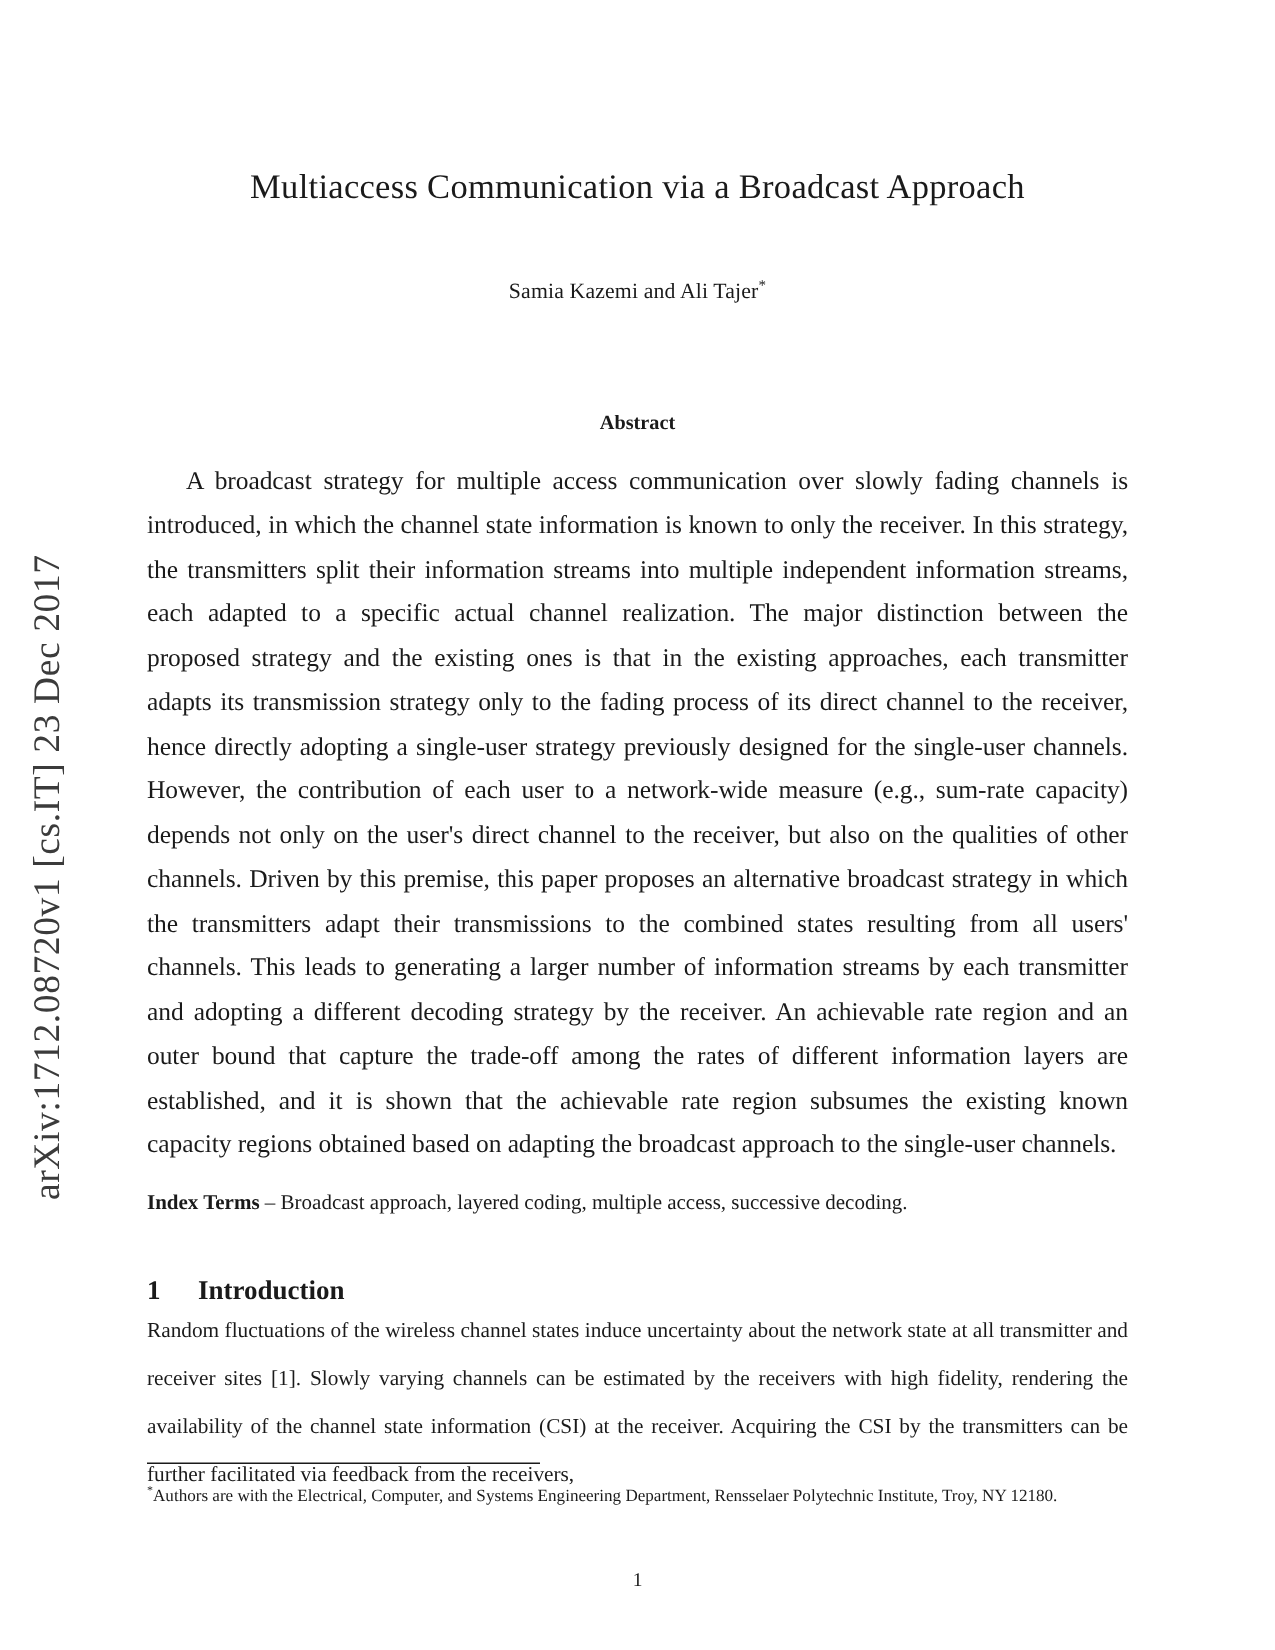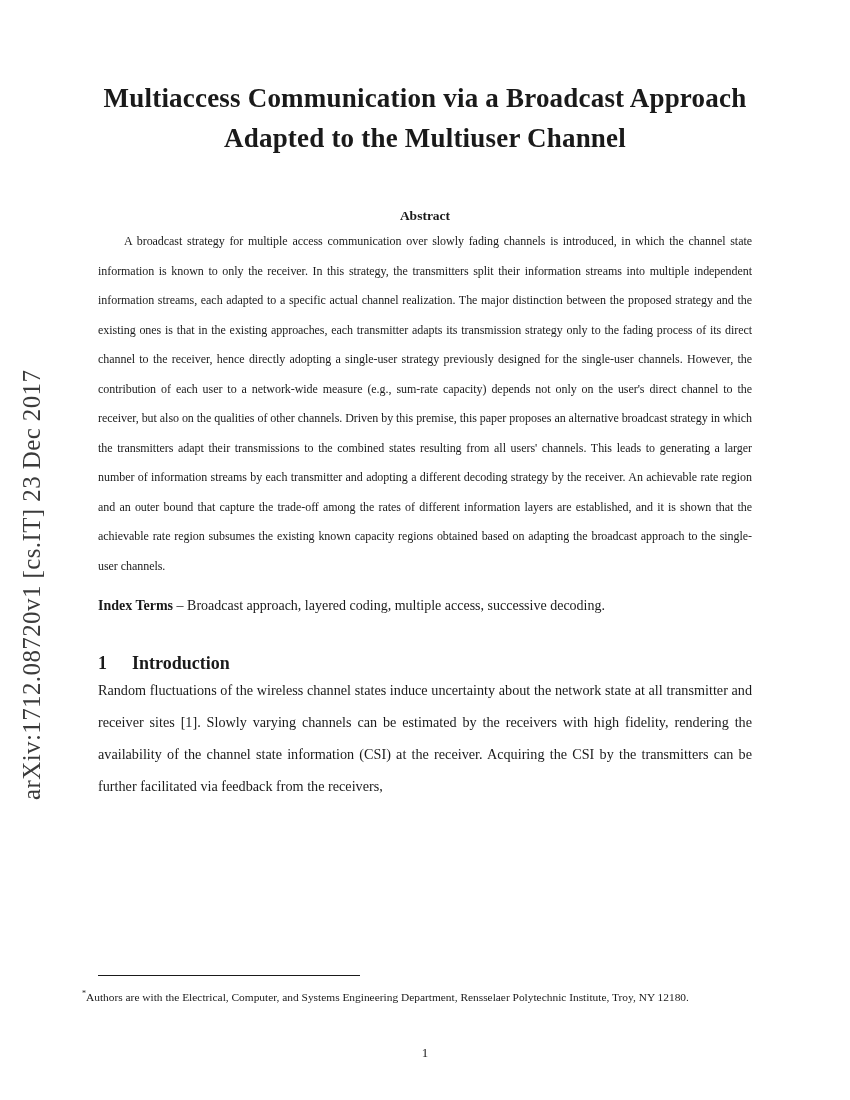--- a/index.html
+++ b/index.html
@@ -39,49 +39,49 @@
 
   
   .col {
     position: absolute;
     left: 98px;
     top: 0;
     width: 654px;
   }
 
   .title {
-    margin-top: 78px;
+    margin-top: 105px;
     text-align: center;
-    font-size: 27px;
+    font-size: 23px;
     line-height: 40px;
-    font-weight: bold;
+    font-weight: normal;
     letter-spacing: 0.2px;
   }
 
   .authors {
     margin-top: 40px;
     text-align: center;
     font-size: 14.5px;
     letter-spacing: 0.1px;
   }
   .authors sup {
     font-size: 10px;
     vertical-align: super;
   }
 
   .abstract-head {
-    margin-top: 50px;
+    margin-top: 70px;
     text-align: center;
     font-size: 13.5px;
     font-weight: bold;
   }
 
   .abstract-body {
-    margin-top: 3px;
-    font-size: 12px;
+    margin-top: 16px;
+    font-size: 17px;
     line-height: 29.5px;
     text-align: justify;
     text-justify: inter-word;
     text-indent: 26px;
     letter-spacing: -0.05px;
   }
 
   .index-terms {
     margin-top: 12px;
     font-size: 14px;
@@ -114,21 +114,21 @@
   .footnote-rule {
     position: absolute;
     left: 98px;
     top: 975px;
     width: 262px;
     height: 1px;
     background: #1a1a1a;
   }
   .footnote {
     position: absolute;
-    left: 82px;
+    left: 98px;
     top: 983px;
     width: 654px;
     font-size: 11.4px;
     line-height: 21px;
     text-align: justify;
   }
   .footnote sup {
     font-size: 8px;
     vertical-align: super;
   }
@@ -146,23 +146,25 @@
 <body>
 
 <div class="page">
 
   <div class="arxiv-stamp">arXiv:1712.08720v1  [cs.IT]  23 Dec 2017</div>
 
   <div class="col">
 
     <div class="title">
       <div>Multiaccess Communication via a Broadcast Approach</div>
-      <div>Adapted to the Multiuser Channel</div>
     </div>
 
+    <div class="authors">
+      <span>Samia Kazemi and Ali Tajer</span><sup>*</sup>
+    </div>
 
     <div class="abstract-head">Abstract</div>
 
     <div class="abstract-body">A broadcast strategy for multiple access communication over slowly fading channels is introduced, in which the channel state information is known to only the receiver. In this strategy, the transmitters split their information streams into multiple independent information streams, each adapted to a specific actual channel realization. The major distinction between the proposed strategy and the existing ones is that in the existing approaches, each transmitter adapts its transmission strategy only to the fading process of its direct channel to the receiver, hence directly adopting a single-user strategy previously designed for the single-user channels. However, the contribution of each user to a network-wide measure (e.g., sum-rate capacity) depends not only on the user's direct channel to the receiver, but also on the qualities of other channels. Driven by this premise, this paper proposes an alternative broadcast strategy in which the transmitters adapt their transmissions to the combined states resulting from all users' channels. This leads to generating a larger number of information streams by each transmitter and adopting a different decoding strategy by the receiver. An achievable rate region and an outer bound that capture the trade-off among the rates of different information layers are established, and it is shown that the achievable rate region subsumes the existing known capacity regions obtained based on adapting the broadcast approach to the single-user channels.</div>
 
     <div class="index-terms">
       <b>Index Terms</b><span> – Broadcast approach, layered coding, multiple access, successive decoding.</span>
     </div>
 
     <div class="section-head">

